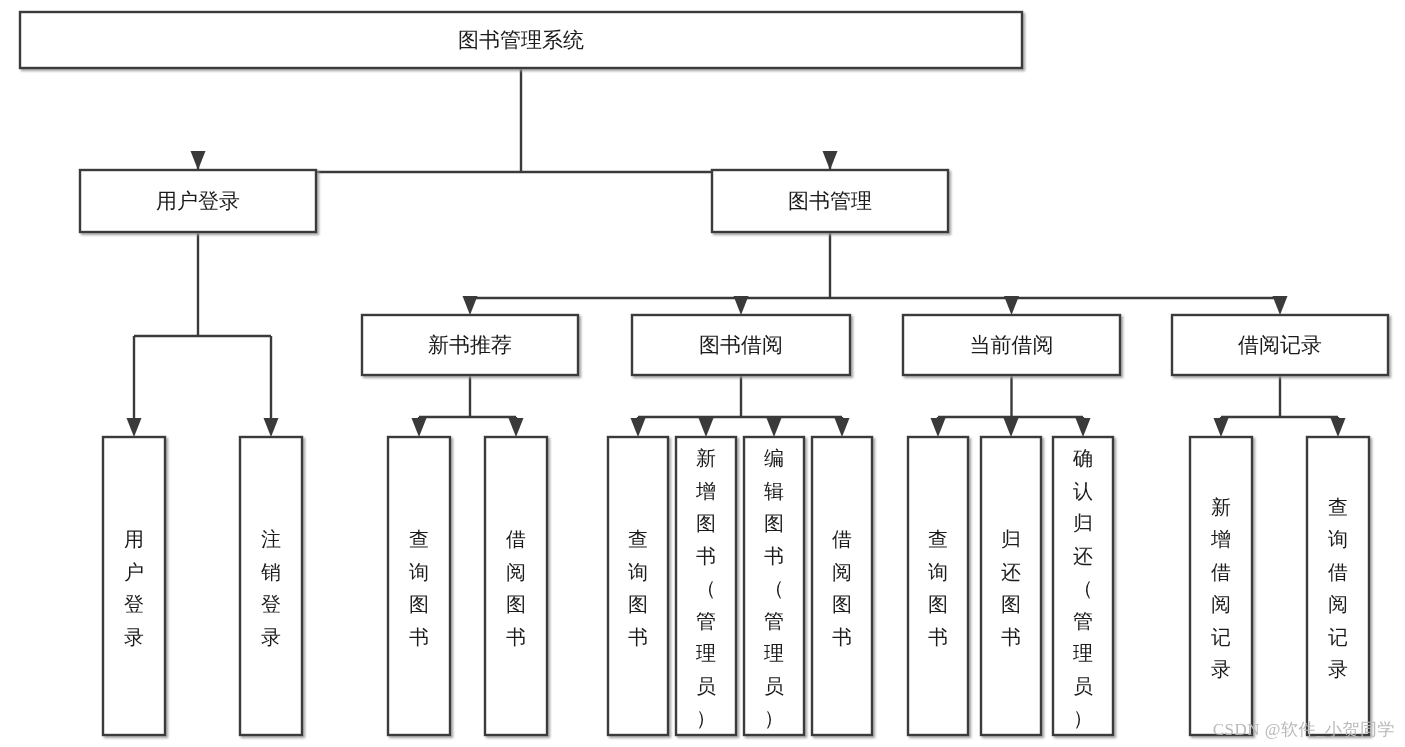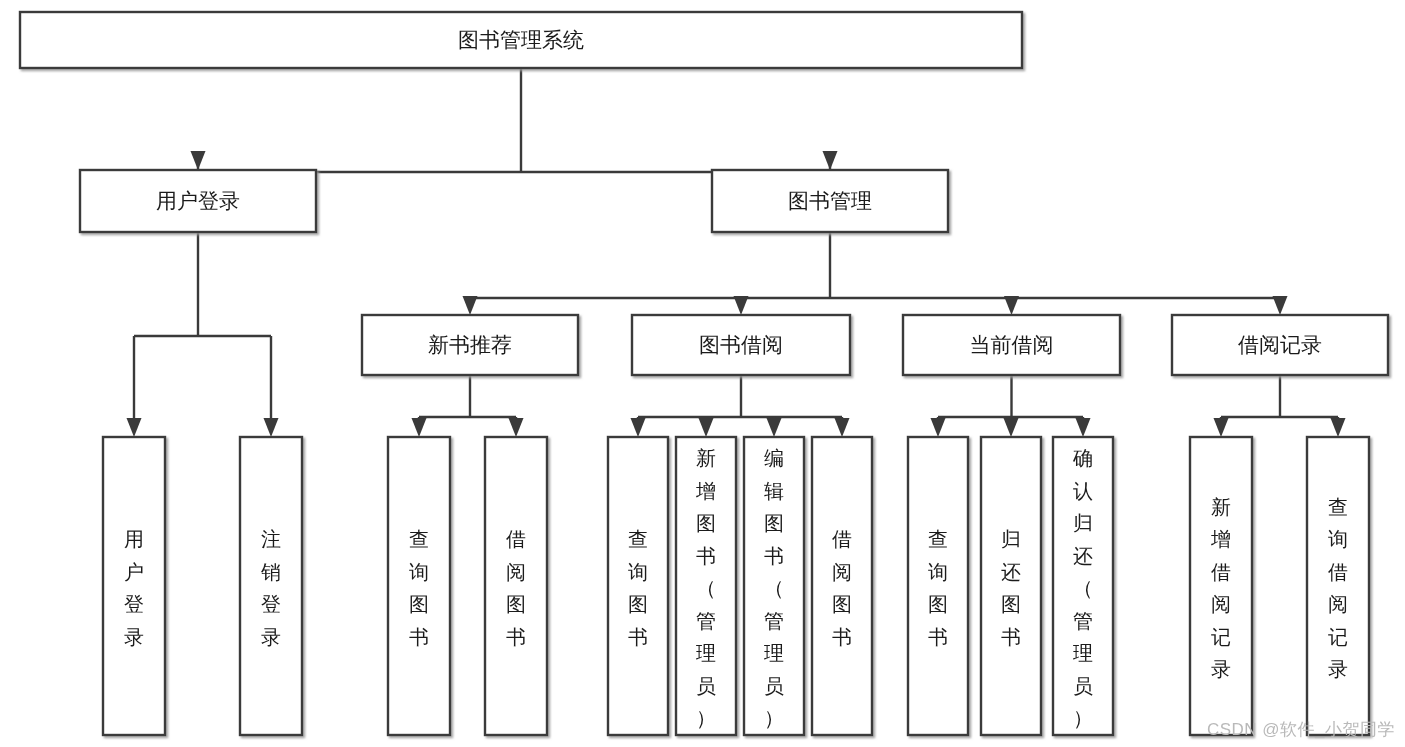--- a/index.html
+++ b/index.html
@@ -44,21 +44,21 @@
     stroke-linecap: butt;
   }
   .arrowhead {
     fill: #3a3a3a;
     stroke: none;
   }
   .watermark {
     position: absolute;
     right: 10px;
     bottom: 6px;
-    font-family: Liberation Sans, sans-serif;
+    font-family: Liberation Serif, serif;
     font-size: 17px;
     color: #b9b9b9;
     letter-spacing: 0.5px;
     white-space: nowrap;
     user-select: none;
   }
 </style>
 </head>
 <body>
 

